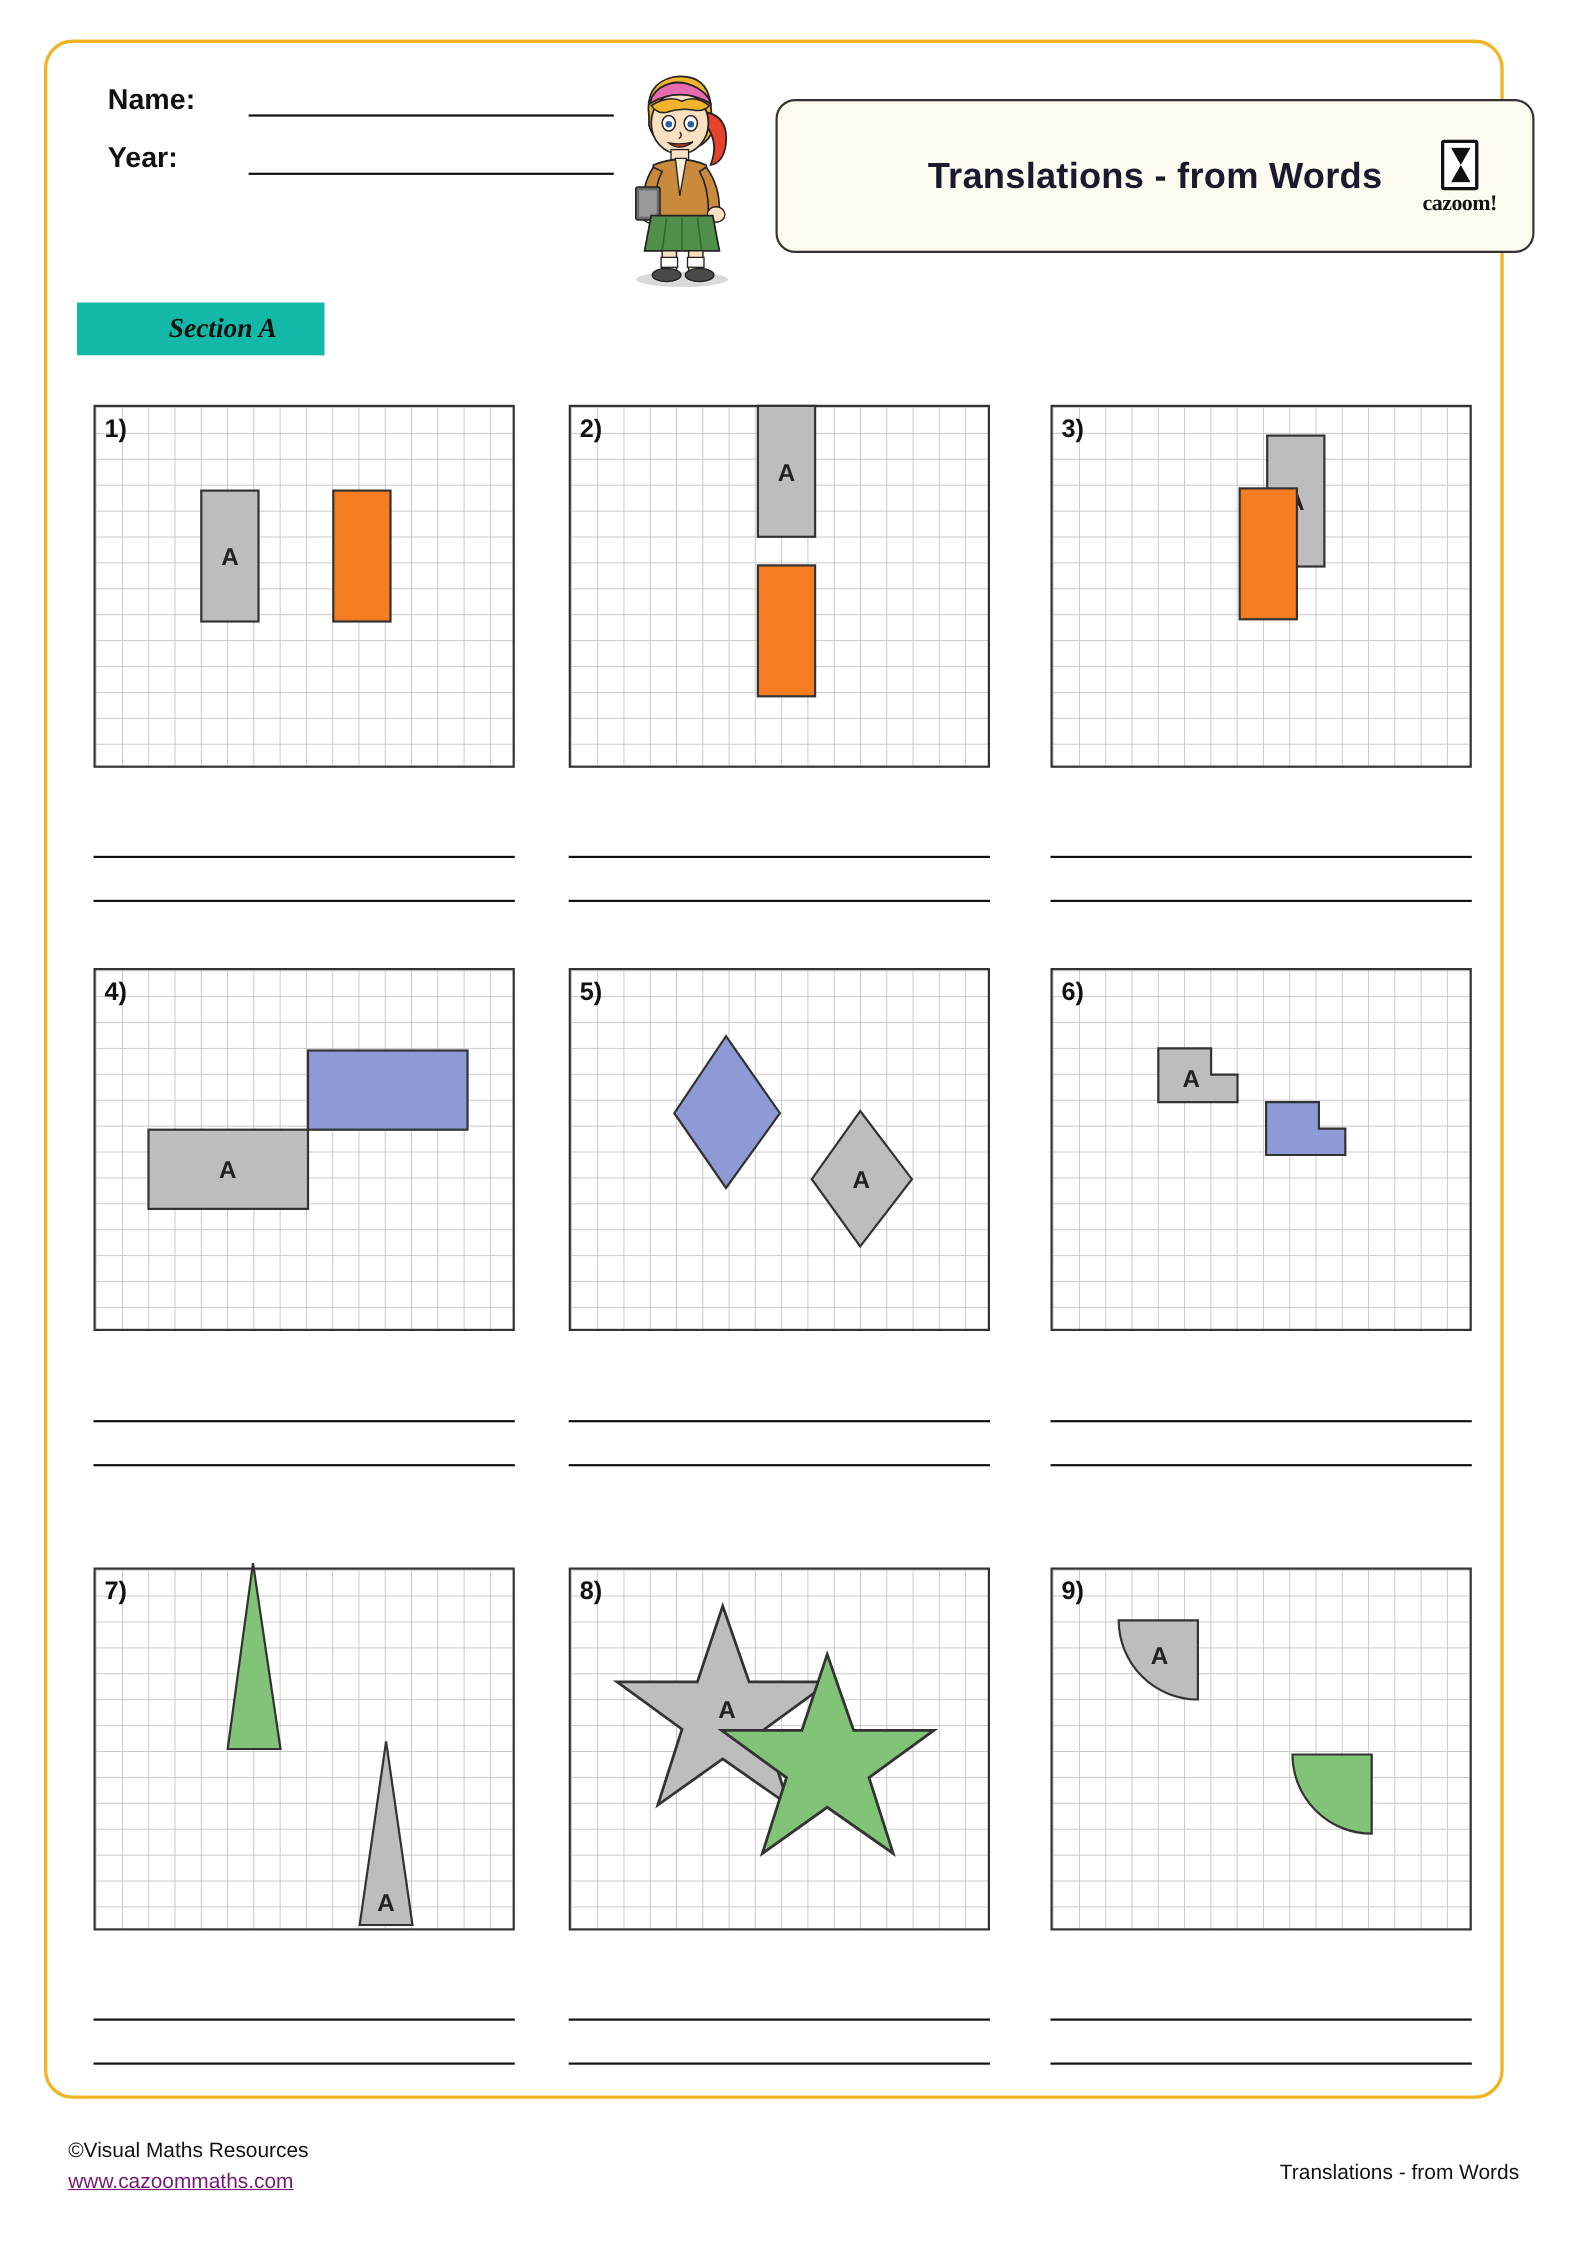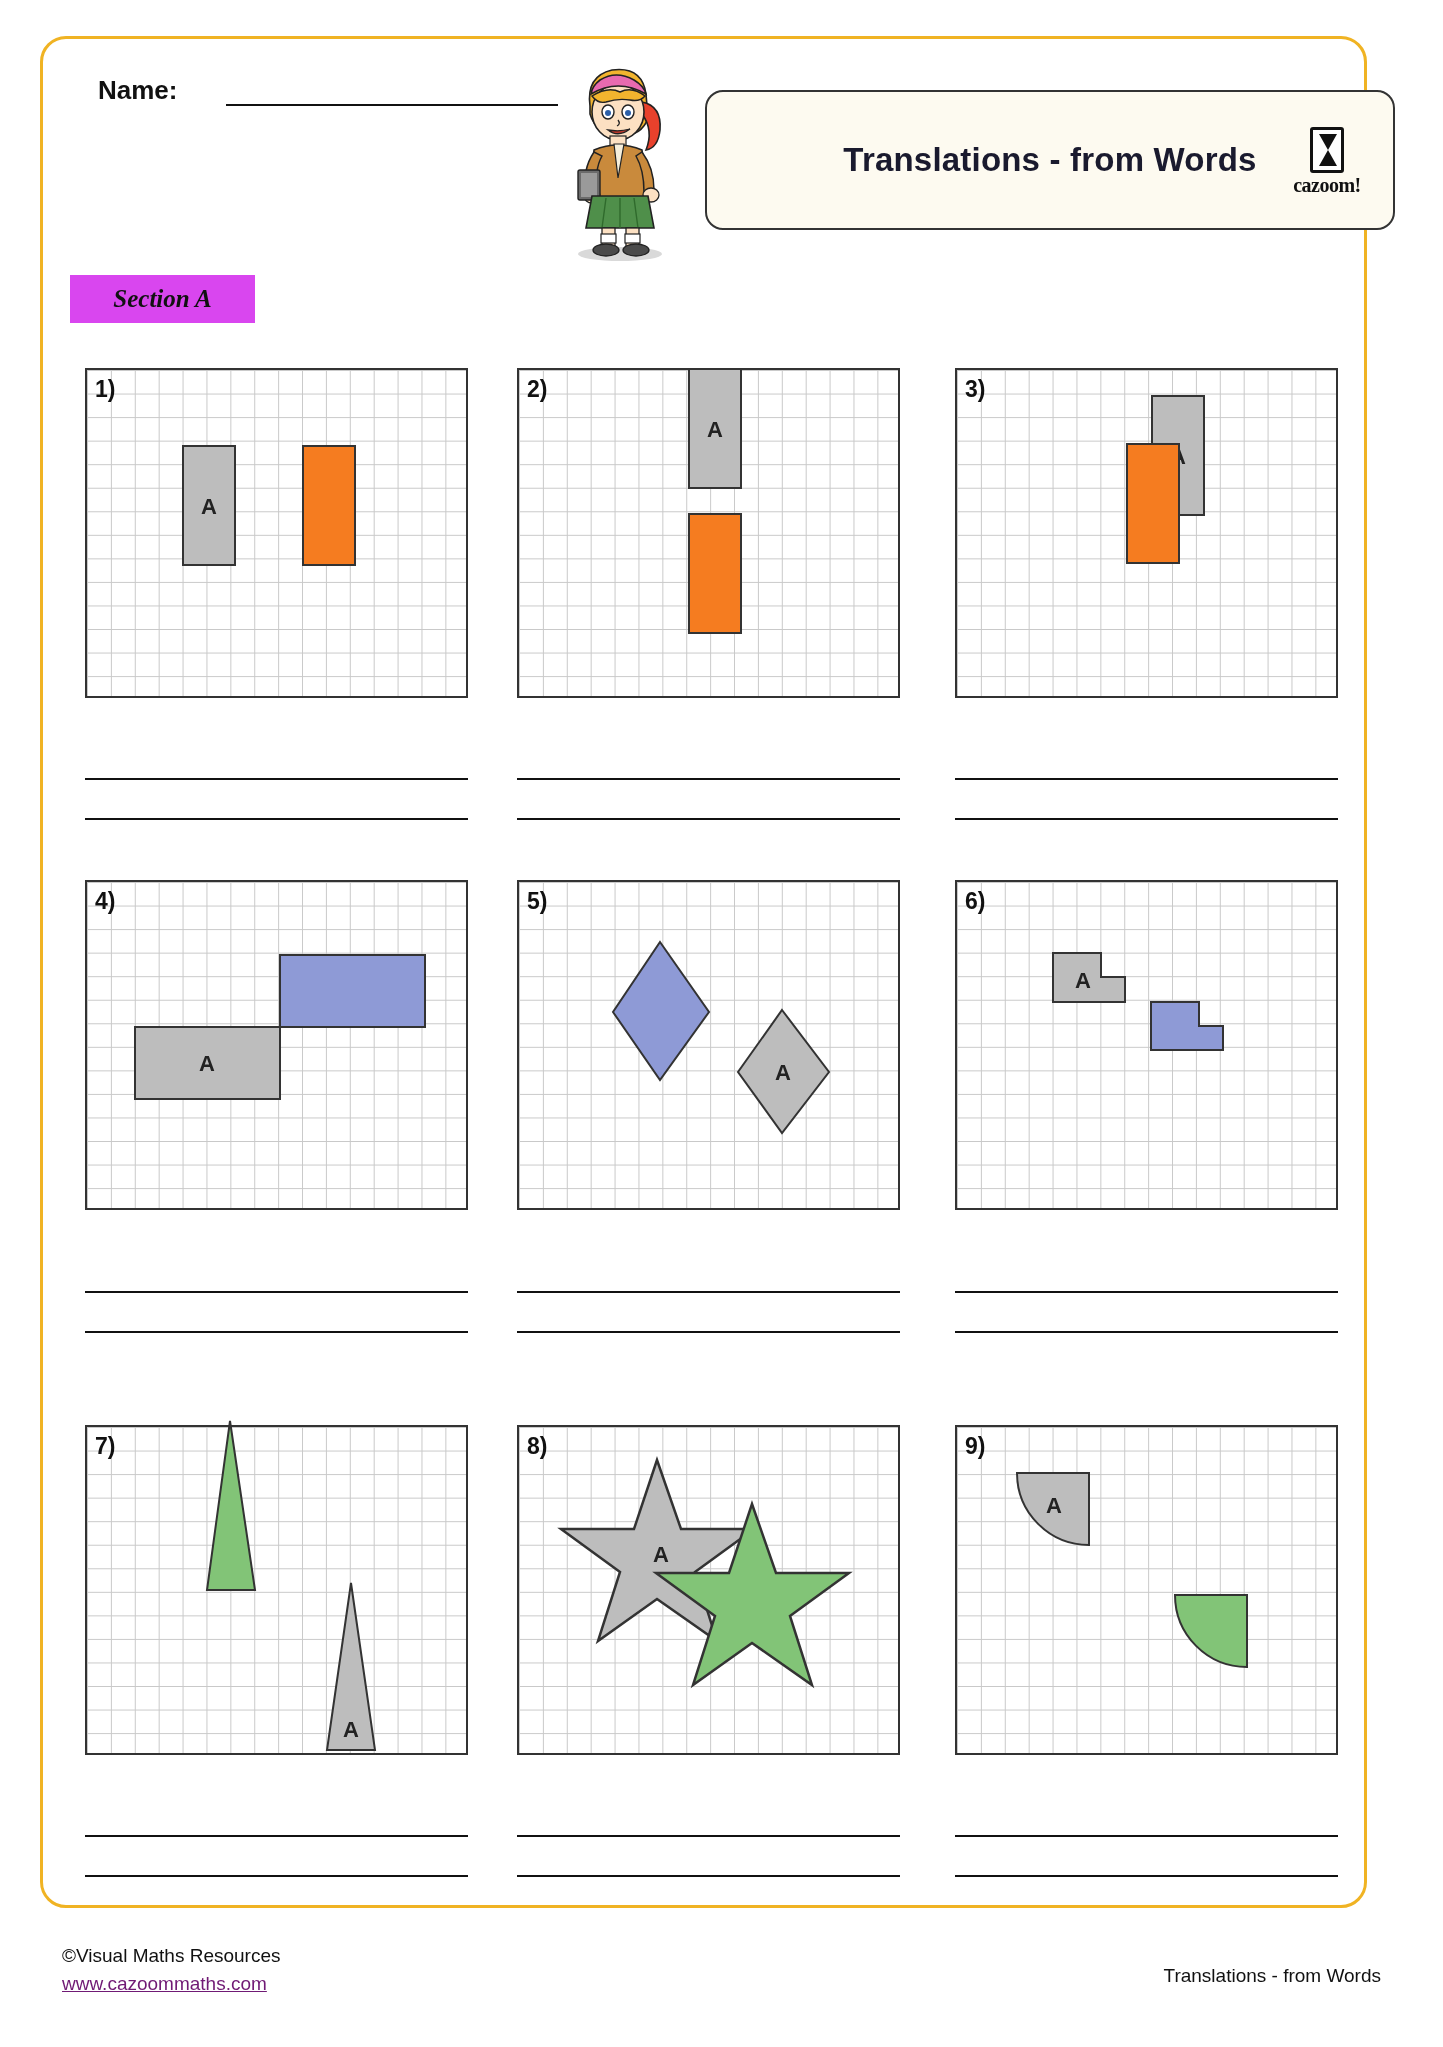--- a/index.html
+++ b/index.html
@@ -143,29 +143,30 @@
     top: 275px;
     width: 1290px;
     height: 50px;
   }
   .section-pill {
     position: absolute;
     left: 0;
     top: 0;
     width: 185px;
     height: 48px;
-    background: #d946ef;
+    background: #14b8a6;
     display: flex;
     align-items: center;
     justify-content: center;
     font-family: "Liberation Serif", serif;
     font-weight: bold;
     font-style: italic;
     font-size: 25px;
     color: #111;
+    padding-left: 40px;
   }
   .section-instr {
     position: absolute;
     left: 215px;
     top: 8px;
     font-family: "Liberation Serif", serif;
     font-style: italic;
     font-size: 24px;
     color: #111;
   }
@@ -250,20 +251,24 @@
 
 <div class="page-frame"></div>
 
 <div class="header">
 
   <div class="name-block">
     <div class="name-row">
       <span class="name-label">Name:</span>
       <span class="name-line"></span>
     </div>
+    <div class="name-row">
+      <span class="name-label">Year:</span>
+      <span class="name-line"></span>
+    </div>
   </div>
 
   <div class="mascot">
     <svg width="135" height="205" viewBox="0 0 135 205">
 
       <ellipse cx="70" cy="196" rx="42" ry="7" fill="#d9d9d9"></ellipse>
 
       <path d="M40 48 Q36 18 62 12 Q92 8 96 36 L98 60 Q92 78 70 78 Q46 76 40 56 Z" fill="#f2b42e" stroke="#222" stroke-width="1.6"></path>
 
       <path d="M92 44 Q112 48 110 72 Q108 90 96 92 Q104 72 92 56 Z" fill="#e8412c" stroke="#222" stroke-width="1.6"></path>

